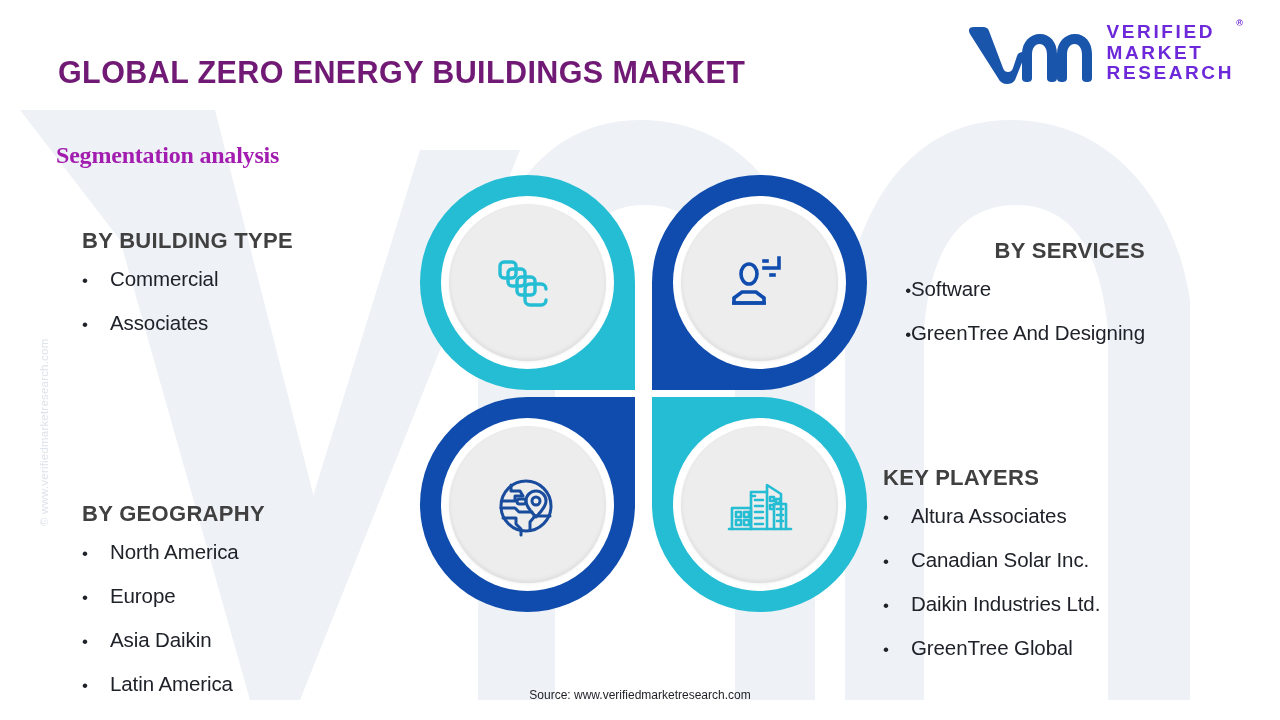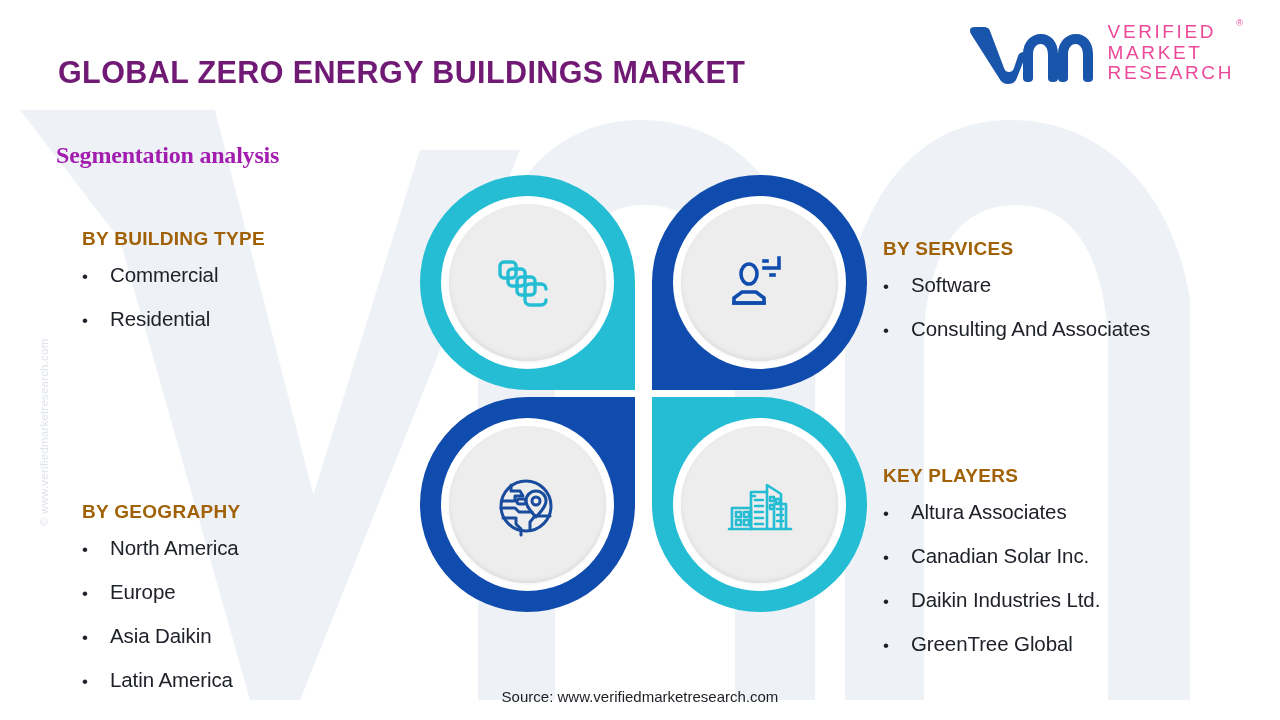--- a/index.html
+++ b/index.html
@@ -71,22 +71,22 @@
     right: 46px;
     top: 22px;
     display: flex;
     align-items: center;
     gap: 14px;
   }
   #logo-mark { display: block; }
   #logo-words {
     position: relative;
     line-height: 1.08;
-    color: #ec4899;
-    font-weight: normal;
+    color: #6d28d9;
+    font-weight: bold;
     font-size: 19px;
     letter-spacing: 2.6px;
   }
   #logo-words .lw { display: block; }
   #logo-reg {
     position: absolute;
     right: -9px;
     top: -3px;
     font-size: 9px;
     letter-spacing: 0;
@@ -101,23 +101,23 @@
     font-weight: bold;
     color: #a21caf;
     letter-spacing: -0.2px;
     z-index: 4;
     font-family: Liberation Serif, serif;
   }
 
   
   .seg-block { position: absolute; z-index: 4; }
   .seg-heading {
-    font-size: 19px;
+    font-size: 22px;
     font-weight: bold;
-    color: #a16207;
+    color: #404040;
     letter-spacing: 0.3px;
     margin-bottom: 13px;
   }
   .seg-list { list-style: none; }
   .seg-list li {
     display: flex;
     align-items: baseline;
     font-size: 20.5px;
     color: #20222a;
     margin-bottom: 20px;
@@ -128,21 +128,21 @@
     width: 28px;
     flex: 0 0 28px;
     color: #20222a;
     font-size: 17px;
     line-height: 1;
   }
 
   #block-building-type { left: 82px; top: 228px; }
   #block-building-type .seg-heading { margin-left: 0px; }
   #block-geography     { left: 82px; top: 456px; margin-top: 45px; }
-  #block-services      { left: 883px; top: 238px; }
+  #block-services      { left: 883px; top: 238px; text-align: right; }
   #block-key-players   { left: 883px; top: 445px; margin-top: 20px; }
 
   
   #quad {
     position: absolute;
     left: 420px;
     top: 175px;
     width: 450px;
     height: 440px;
     z-index: 4;
@@ -189,21 +189,21 @@
   }
   .glyph { display: block; }
 
   
   #source-note {
     position: absolute;
     left: 0;
     top: 688px;
     width: 1280px;
     text-align: center;
-    font-size: 15px;
+    font-size: 12px;
     color: #1d1f24;
     z-index: 4;
   }
 </style>
 </head>
 <body>
 
 <svg id="bg-watermark" viewBox="0 0 1280 720">
   <g fill="#eef1f6">
 
@@ -254,21 +254,21 @@
 
 <div id="block-building-type" class="seg-block">
   <div class="seg-heading">BY BUILDING TYPE</div>
   <ul class="seg-list">
     <li>
       <span class="bullet">•</span>
       <span>Commercial</span>
     </li>
     <li>
       <span class="bullet">•</span>
-      <span>Residential</span>
+      <span>Associates</span>
     </li>
   </ul>
 </div>
 
 <div id="block-geography" class="seg-block">
   <div class="seg-heading">BY GEOGRAPHY</div>
   <ul class="seg-list">
     <li>
       <span class="bullet">•</span>
       <span>North America</span>
@@ -290,21 +290,21 @@
 
 <div id="block-services" class="seg-block">
   <div class="seg-heading">BY SERVICES</div>
   <ul class="seg-list">
     <li>
       <span class="bullet">•</span>
       <span>Software</span>
     </li>
     <li>
       <span class="bullet">•</span>
-      <span>Consulting And Associates</span>
+      <span>GreenTree And Designing</span>
     </li>
   </ul>
 </div>
 
 <div id="block-key-players" class="seg-block">
   <div class="seg-heading">KEY PLAYERS</div>
   <ul class="seg-list">
     <li>
       <span class="bullet">•</span>
       <span>Altura Associates</span>

